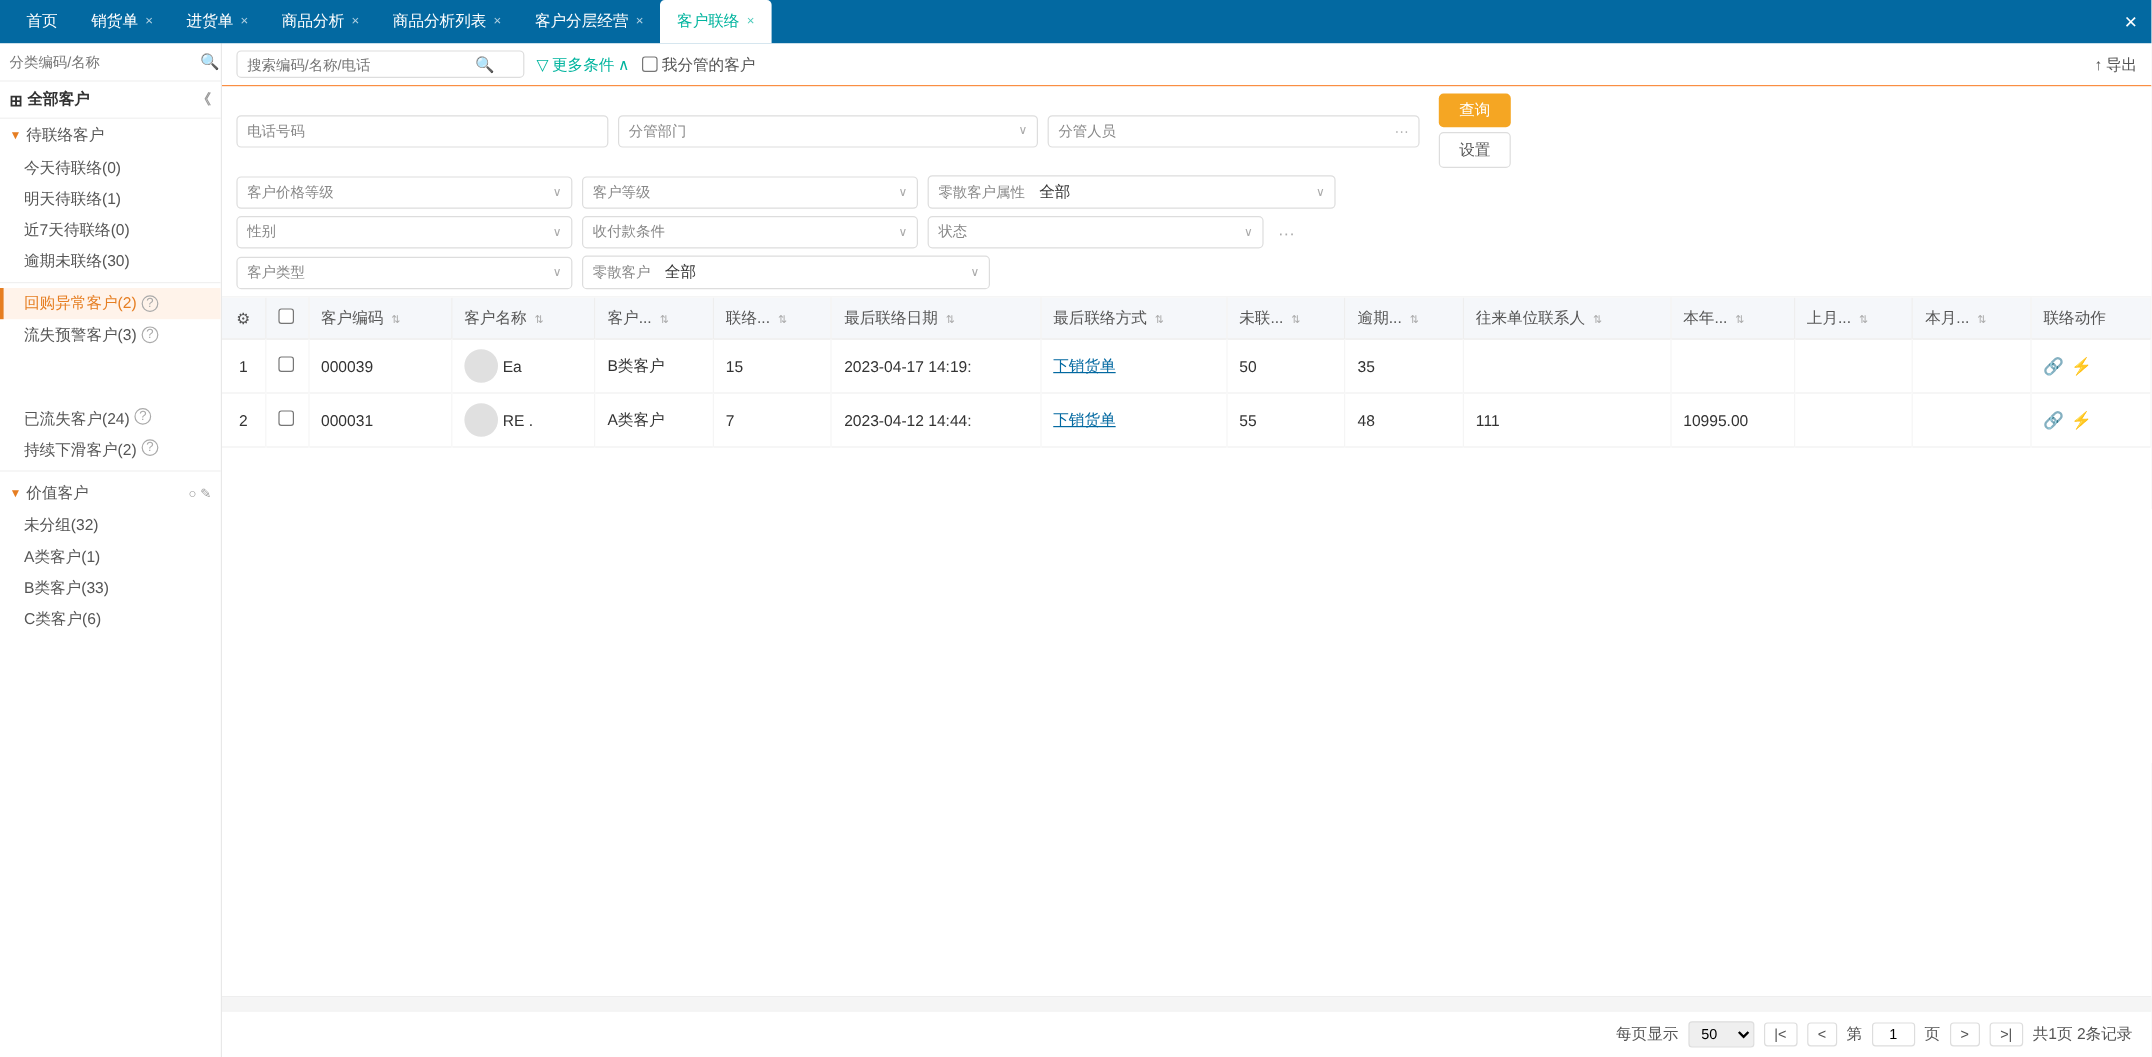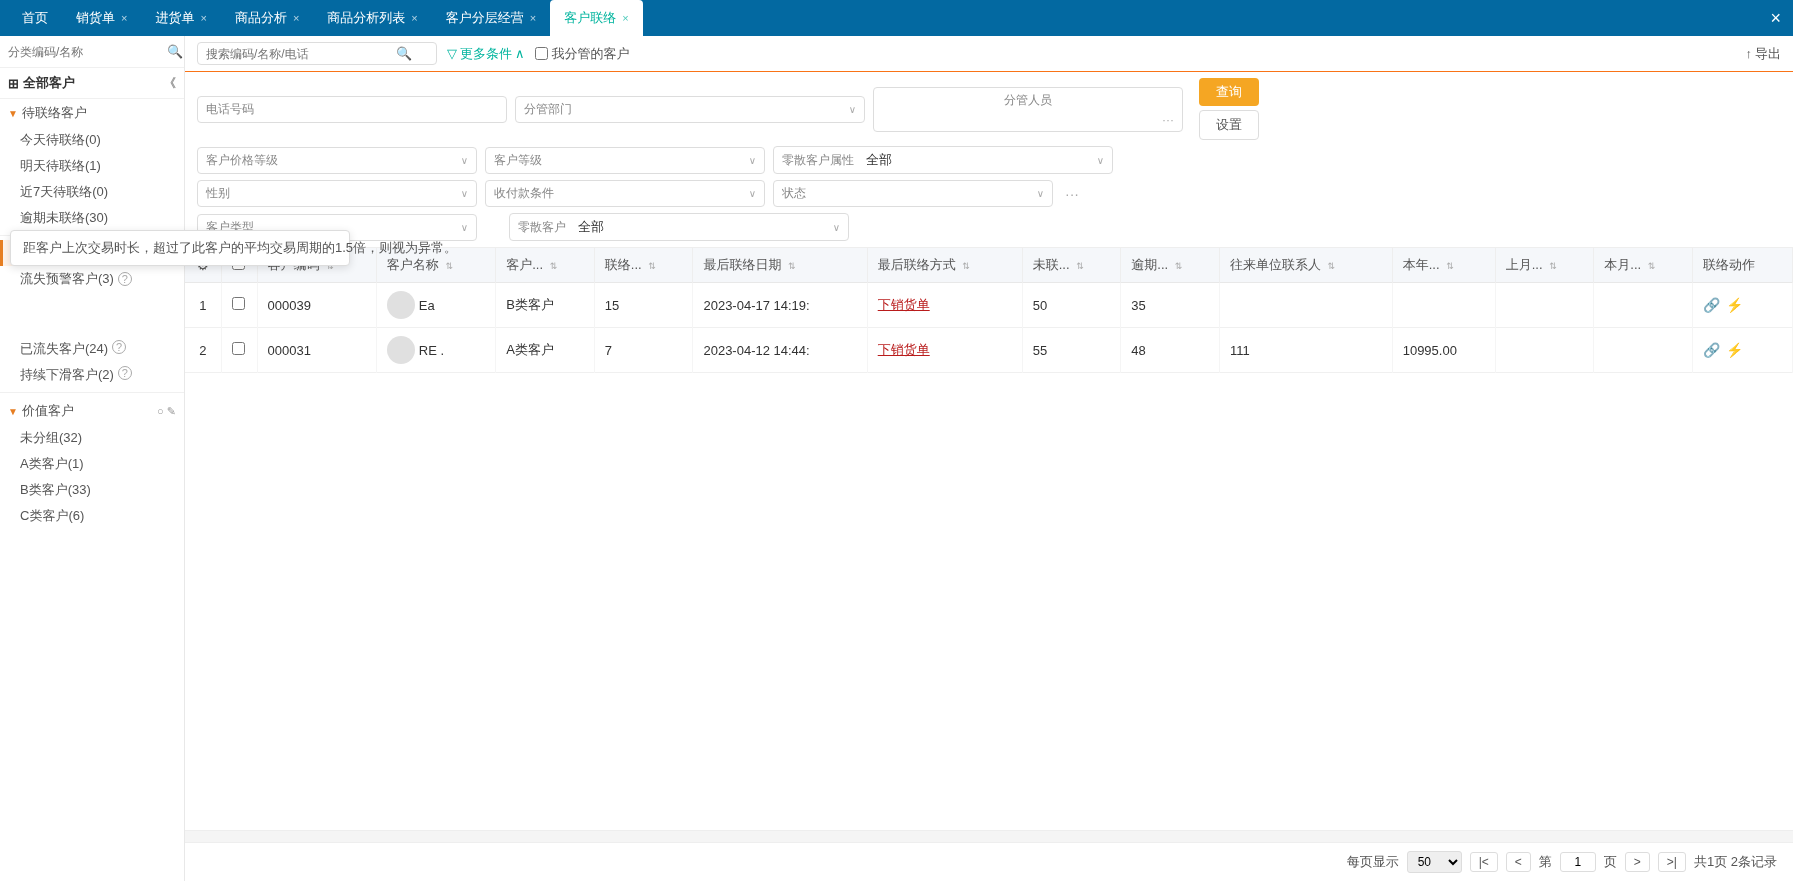--- a/index.html
+++ b/index.html
@@ -287,21 +287,21 @@
       border-bottom: 1px solid #f0f0f0;
       background: #fff;
     }
     tbody td {
       padding: 8px 10px;
       color: #333;
       white-space: nowrap;
       border-right: 1px solid #f5f5f5;
     }
     .td-link {
-      color: #b91c1c;
+      color: #0369a1;
       text-decoration: underline;
       cursor: pointer;
       text-align: center;
     }
     .td-customer-name {
       display: flex;
       align-items: center;
       gap: 4px;
     }
     .name-avatar {
@@ -532,21 +532,21 @@
     <div class="advanced-filter">
 
       <div class="filter-row">
         <div class="filter-field" style="min-width:310px;">
           <label>电话号码</label>
         </div>
         <div class="filter-field filter-field-wide">
           <label>分管部门</label>
           <span class="chevron">∨</span>
         </div>
-        <div class="filter-field" style="min-width:310px;flex-direction:column;">
+        <div class="filter-field" style="min-width:310px;">
           <label>分管人员</label>
           <span style="margin-left:auto;color:#aaa;font-size:12px;">···</span>
         </div>
         <div class="btn-group-right">
           <button class="btn-query">查询</button>
           <button class="btn-settings">设置</button>
         </div>
       </div>
 
       <div class="filter-row">
@@ -579,31 +579,28 @@
           <span class="chevron">∨</span>
         </div>
         <span class="dots-btn">···</span>
       </div>
 
       <div class="filter-row">
         <div class="filter-field filter-field-medium">
           <label>客户类型</label>
           <span class="chevron">∨</span>
         </div>
-        <div class="filter-field" style="min-width:340px; display:flex; align-items:center;margin-left:24px;">
+        <div class="filter-field" style="min-width:340px; display:flex; align-items:center;">
           <label>零散客户</label>
           <span style="margin-left:8px; color:#333;">全部</span>
           <span class="chevron">∨</span>
         </div>
       </div>
     </div>
 
-    <div class="tooltip-box">
-      <span>距客户上次交易时长，超过了此客户的平均交易周期的1.5倍，则视为异常。</span>
-    </div>
 
     <div class="table-container">
       <table>
         <thead>
           <tr>
             <th class="num-col">
               <span>⚙</span>
             </th>
             <th class="checkbox-col">
               <input type="checkbox" style="">

